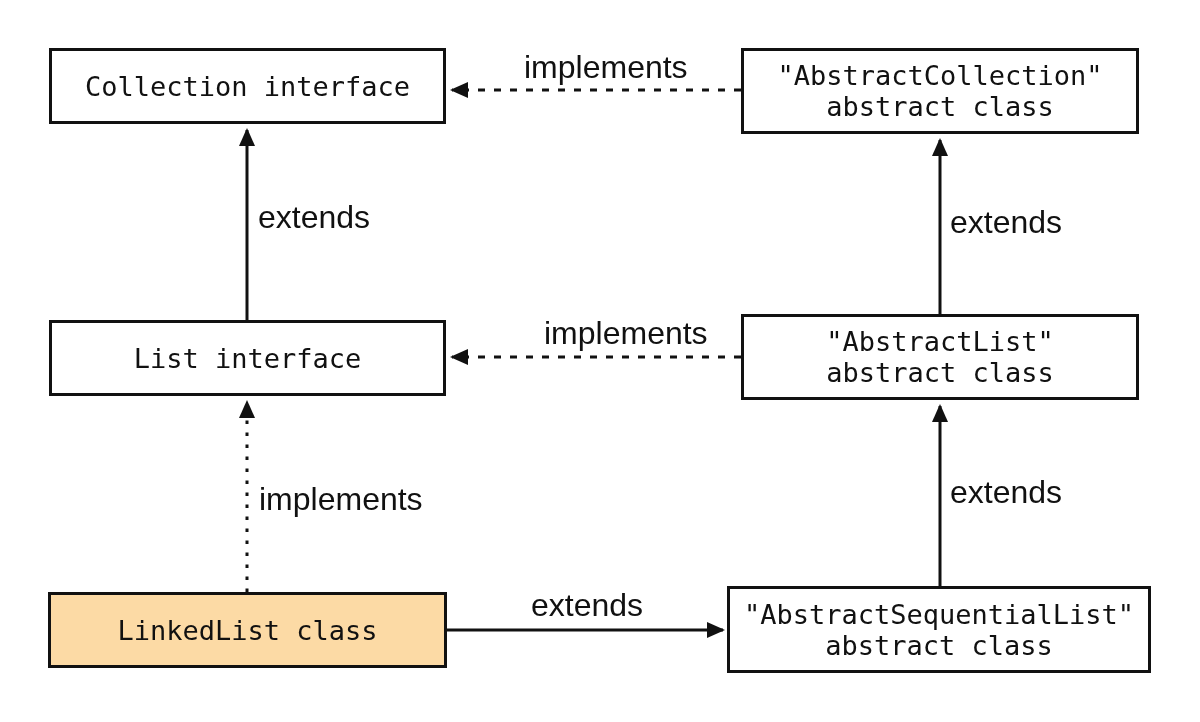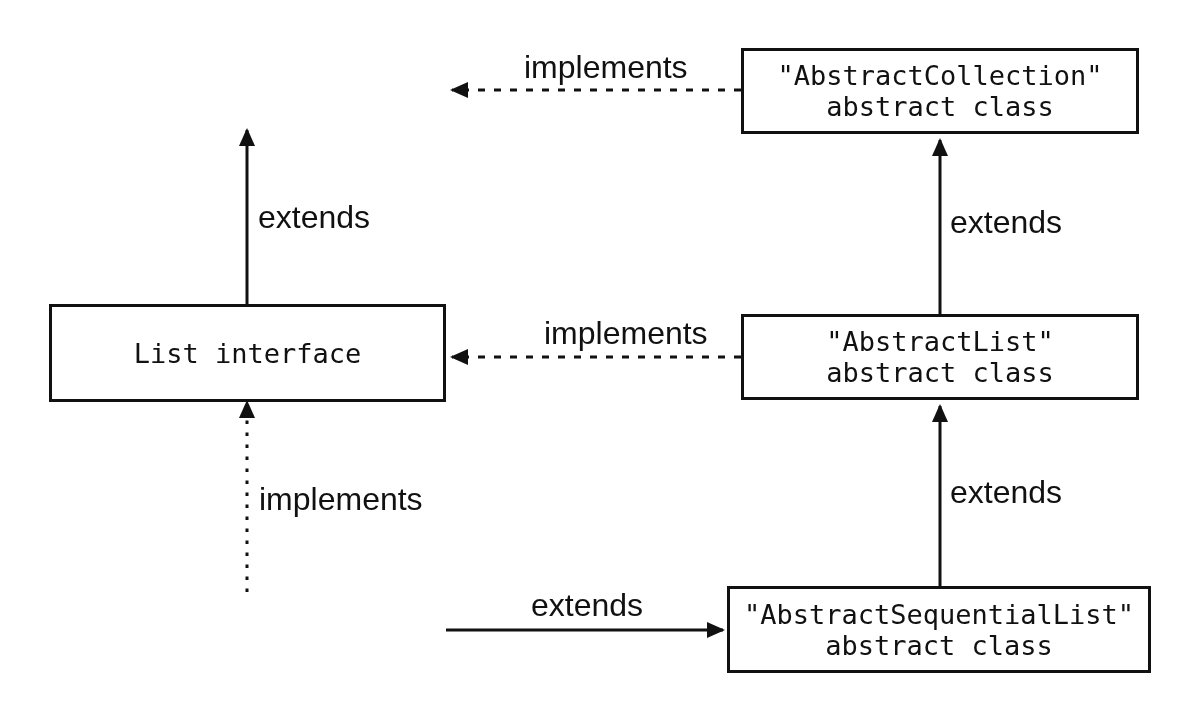--- a/index.html
+++ b/index.html
@@ -71,29 +71,31 @@
 
     <line x1="741" y1="357" x2="452" y2="357" stroke-dasharray="7 9" marker-end="url(#arrow)"></line>
 
     <line x1="247" y1="592" x2="247" y2="402" stroke-dasharray="3.5 8.5" marker-end="url(#arrow)"></line>
 
     <line x1="940" y1="586" x2="940" y2="406" marker-end="url(#arrow)"></line>
 
     <line x1="446" y1="630" x2="723" y2="630" marker-end="url(#arrow)"></line>
   </svg>
 
+  <div class="node" style="left:49px; top:48px; width:397px; height:76px;">Collection interface</div>
 
   <div class="node" style="left:741px; top:48px; width:398px; height:86px;">"AbstractCollection"
 abstract class</div>
 
-  <div class="node" style="left:49px; top:304px; width:397px; height:98px;">List interface</div>
+  <div class="node" style="left:49px; top:320px; width:397px; height:76px;">List interface</div>
 
   <div class="node" style="left:741px; top:314px; width:398px; height:86px;">"AbstractList"
 abstract class</div>
 
+  <div class="node node--highlight" style="left:48px; top:592px; width:399px; height:76px;">LinkedList class</div>
 
   <div class="node" style="left:727px; top:586px; width:424px; height:87px;">"AbstractSequentialList"
 abstract class</div>
 
   <div class="edge-label edge-label--center" style="left:524px; top:54px; width:140px;">implements</div>
 
   <div class="edge-label" style="left:258px; top:204px;">extends</div>
 
   <div class="edge-label" style="left:950px; top:209px;">extends</div>
 

